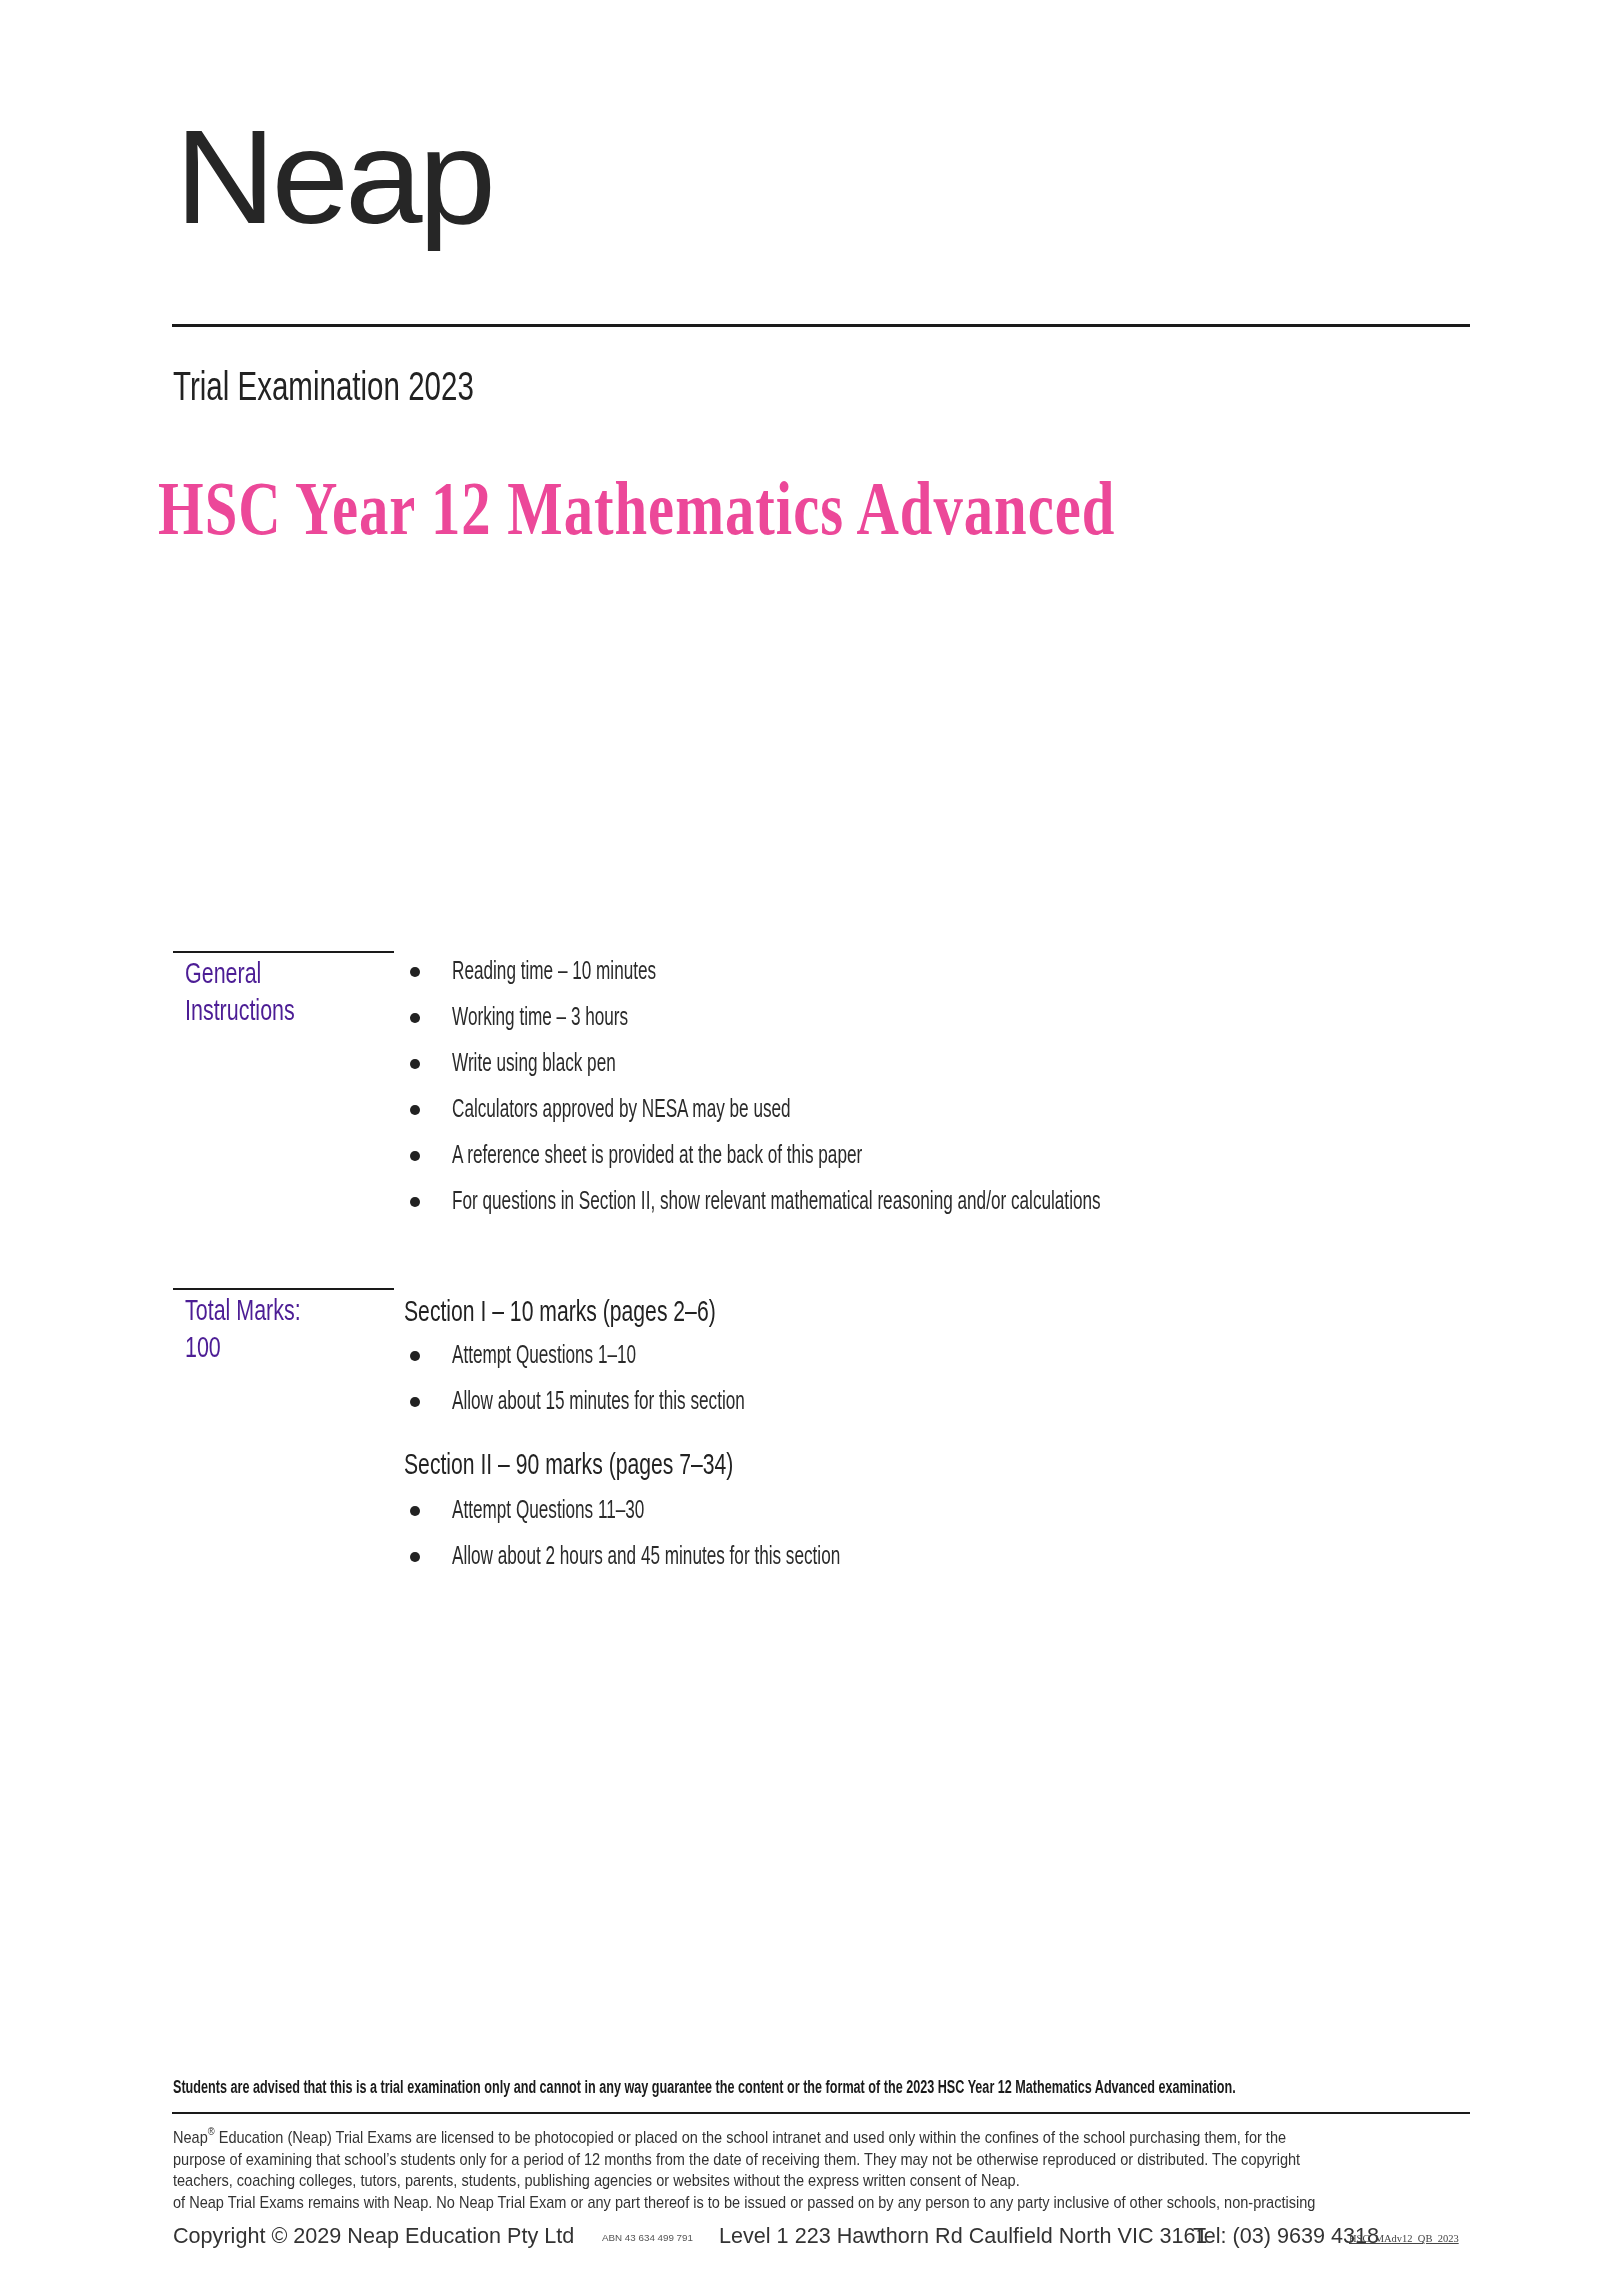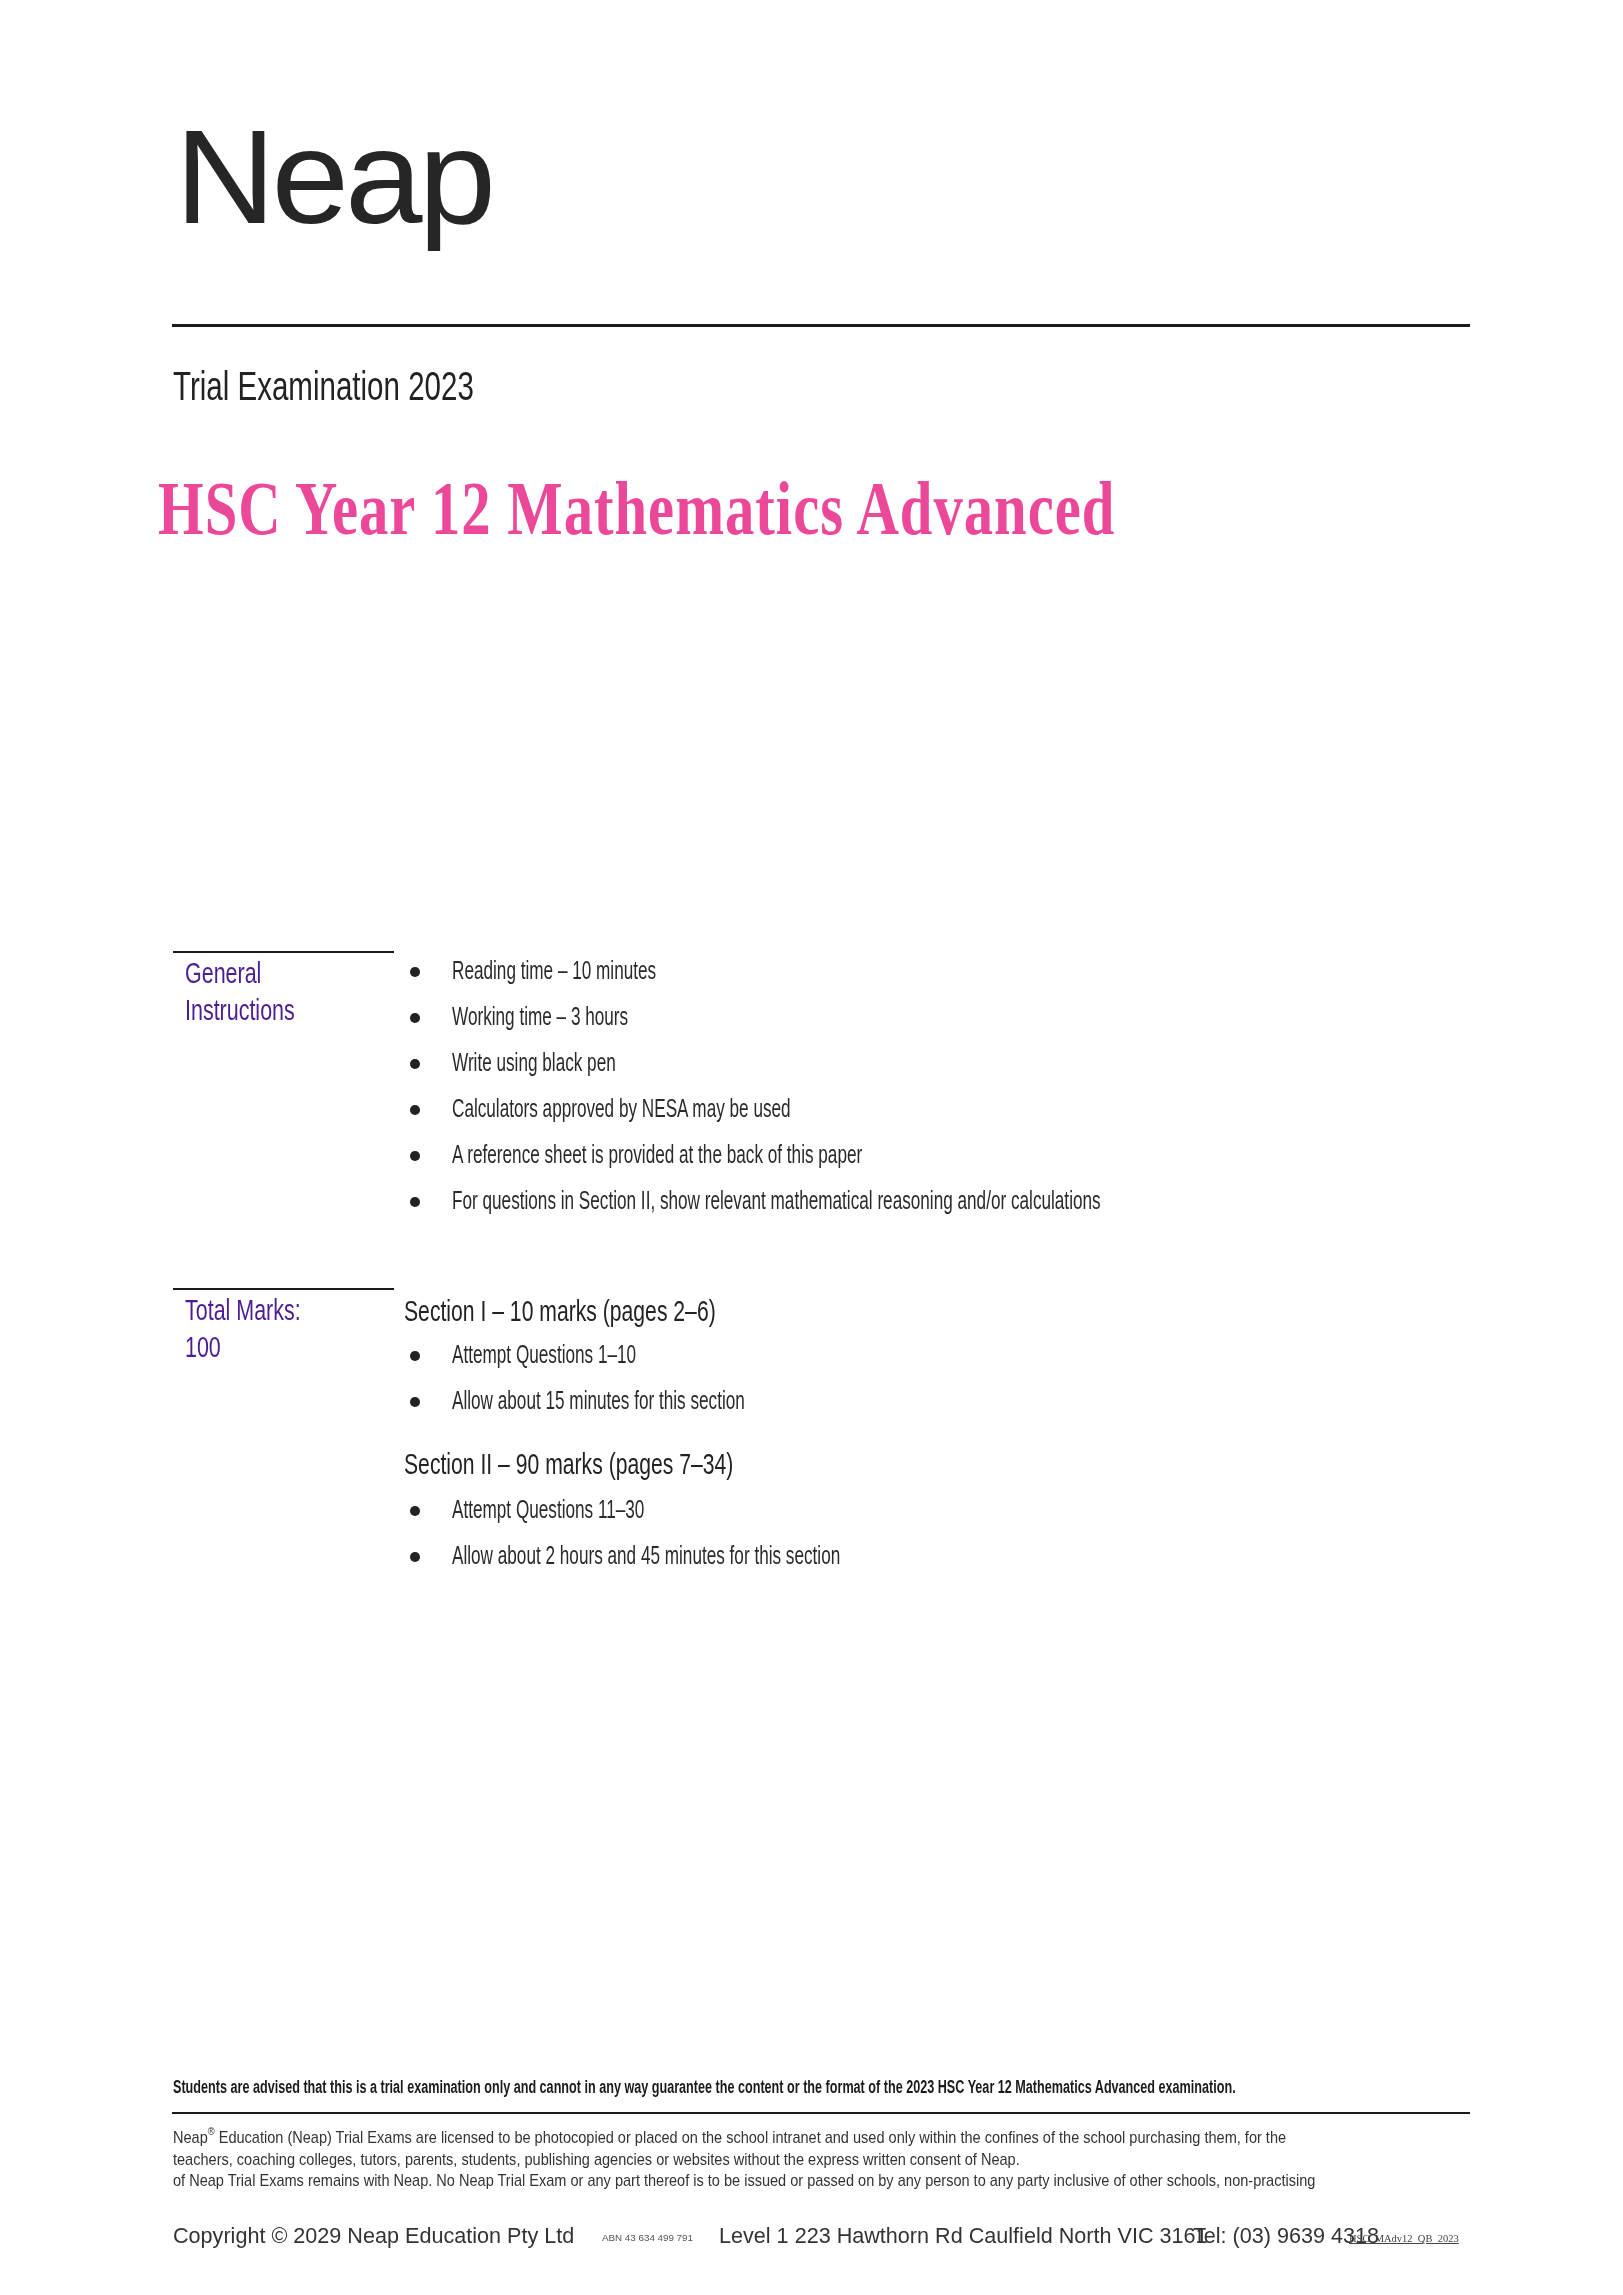--- a/index.html
+++ b/index.html
@@ -236,20 +236,21 @@
   </li>
 </ul>
 
 <div class="abs advisory">
   <span class="cond">Students are advised that this is a trial examination only and cannot in any way guarantee the content or the format of the 2023 HSC Year 12 Mathematics Advanced examination.</span>
 </div>
 <div class="abs rule rule-footer"></div>
 
 <div class="abs licence">
   <p><span class="cond"><span>Neap</span><sup>®</sup><span> Education (Neap) Trial Exams are licensed to be photocopied or placed on the school intranet and used only within the confines of the school purchasing them, for the</span></span></p>
+  <p><span class="cond">purpose of examining that school’s students only for a period of 12 months from the date of receiving them. They may not be otherwise reproduced or distributed. The copyright</span></p>
   <p><span class="cond">teachers, coaching colleges, tutors, parents, students, publishing agencies or websites without the express written consent of Neap.</span></p>
   <p><span class="cond">of Neap Trial Exams remains with Neap. No Neap Trial Exam or any part thereof is to be issued or passed on by any person to any party inclusive of other schools, non-practising</span></p>
 </div>
 
 <div class="abs footer-line">
   <span style="left:0;">Copyright © 2029 Neap Education Pty Ltd</span>
   <span class="abn" style="left:393px;margin-left:36px;">ABN 43 634 499 791</span>
   <span style="left:510px;margin-left:36px;">Level 1 223 Hawthorn Rd Caulfield North VIC 3161</span>
   <span style="left:976px;margin-left:44px;">Tel: (03) 9639 4318</span>
   <span class="code" style="left:1176px;text-decoration:underline;">HSC_MAdv12_QB_2023</span>

